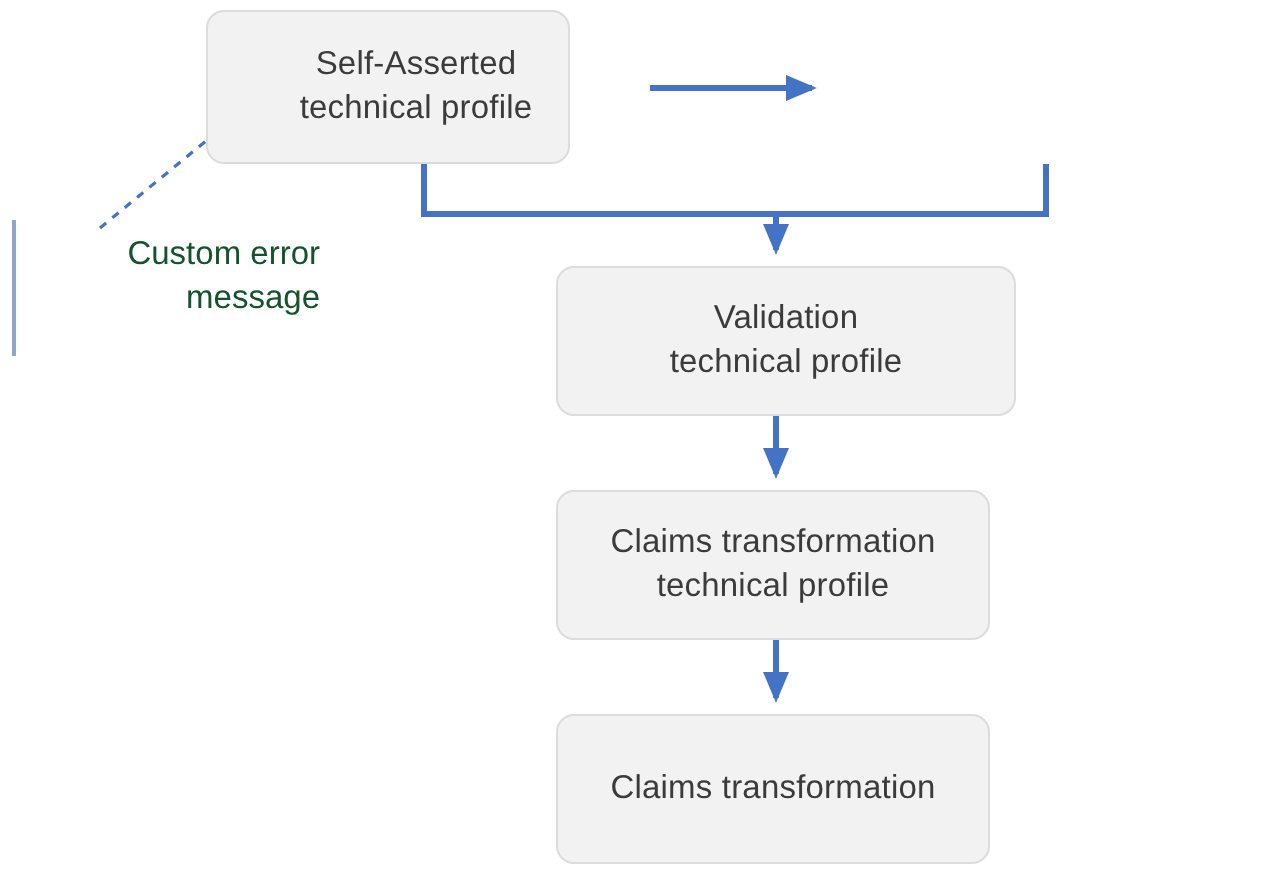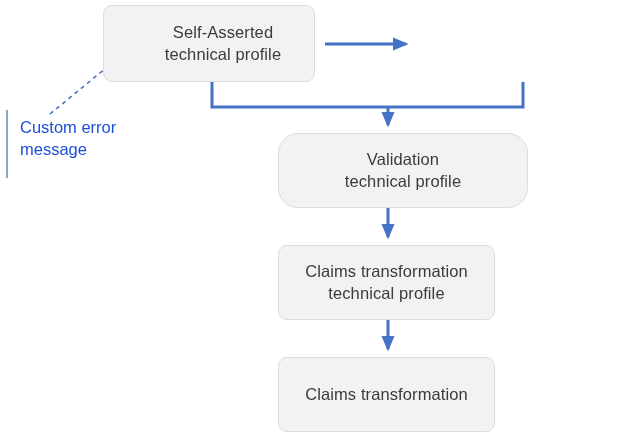--- a/index.html
+++ b/index.html
@@ -36,45 +36,46 @@
     font-size: 16.5px;
     line-height: 1.33;
     letter-spacing: 0.1px;
     z-index: 2;
   }
   .node-label {
     display: block;
     white-space: pre-line;
     padding: 0 8px;
   }
-  #node-self-asserted { left: 103px; top: 5px; width: 212px; height: 77px; padding-left: 28px; }
+  #node-self-asserted { left: 103px; top: 5px; width: 182px; height: 77px; padding-left: 28px; }
   #node-display-control { left: 415px; top: 6px; width: 215px; height: 76px; }
-  #node-validation { left: 278px; top: 133px; width: 250px; height: 75px; border-radius: 20px; }
+  #node-validation { left: 278px; top: 133px; width: 230px; height: 75px; }
   #node-claims-transformation-tp { left: 278px; top: 245px; width: 217px; height: 75px; }
   #node-claims-transformation { left: 278px; top: 357px; width: 217px; height: 75px; }
 
   #callout {
     position: absolute;
     left: 6px;
     top: 110px;
     width: 150px;
     height: 68px;
     z-index: 3;
     border-left: 2px solid #8fa6cc;
     box-sizing: border-box;
   }
   #callout-text {
     position: absolute;
     left: 12px;
     top: 6px;
     width: 140px;
-    color: #1d4ed8;
+    color: #14532d;
     font-size: 16.5px;
     line-height: 1.35;
     white-space: pre-line;
+    text-align: right;
   }
 </style>
 </head>
 <body>
 
 <div id="canvas">
 
   <svg id="wires" viewBox="0 0 640 442" width="640" height="442" aria-hidden="true">
     <defs>
       <marker id="arrowhead" markerWidth="5.2" markerHeight="4.4" refX="4.4" refY="2.2" orient="auto" markerUnits="strokeWidth">

